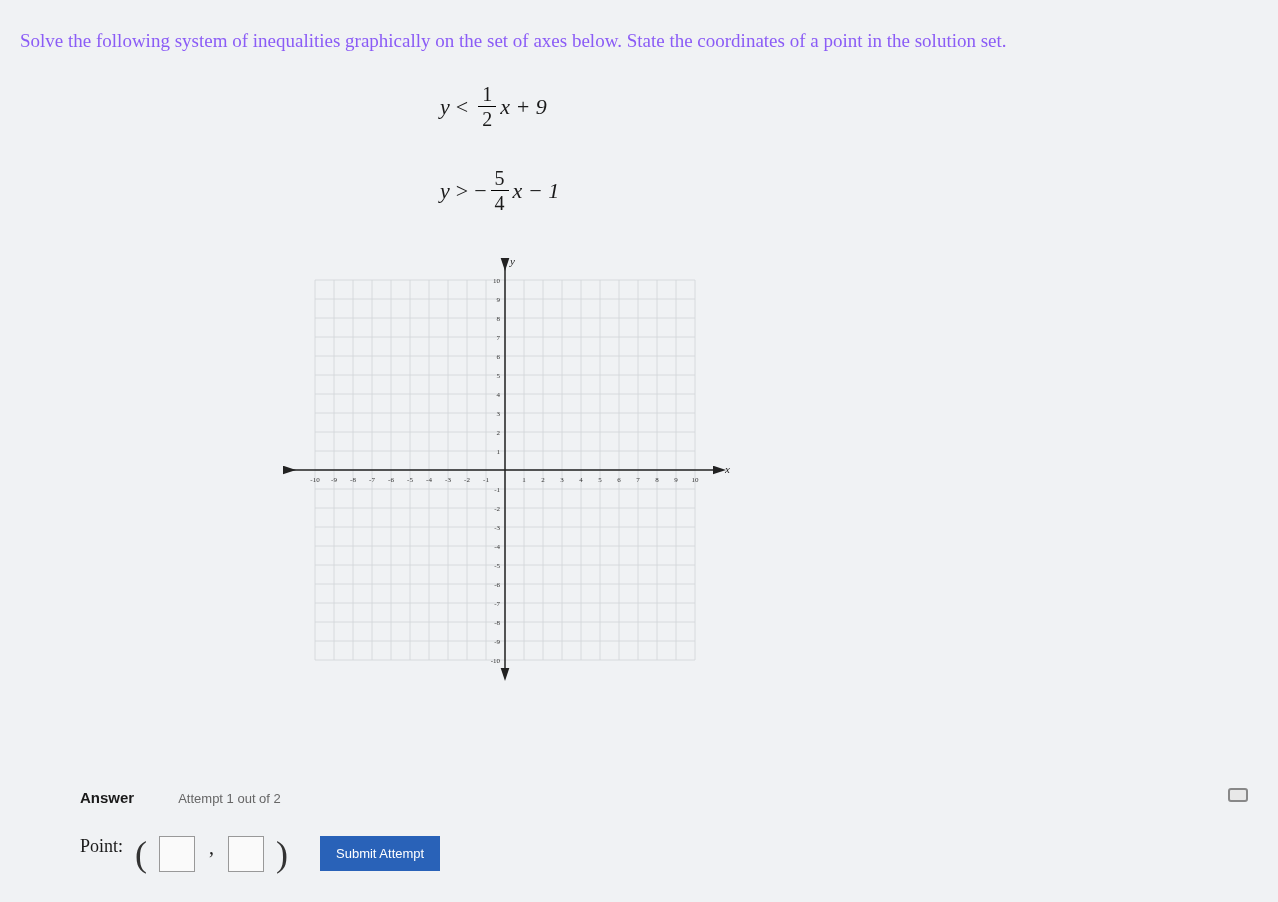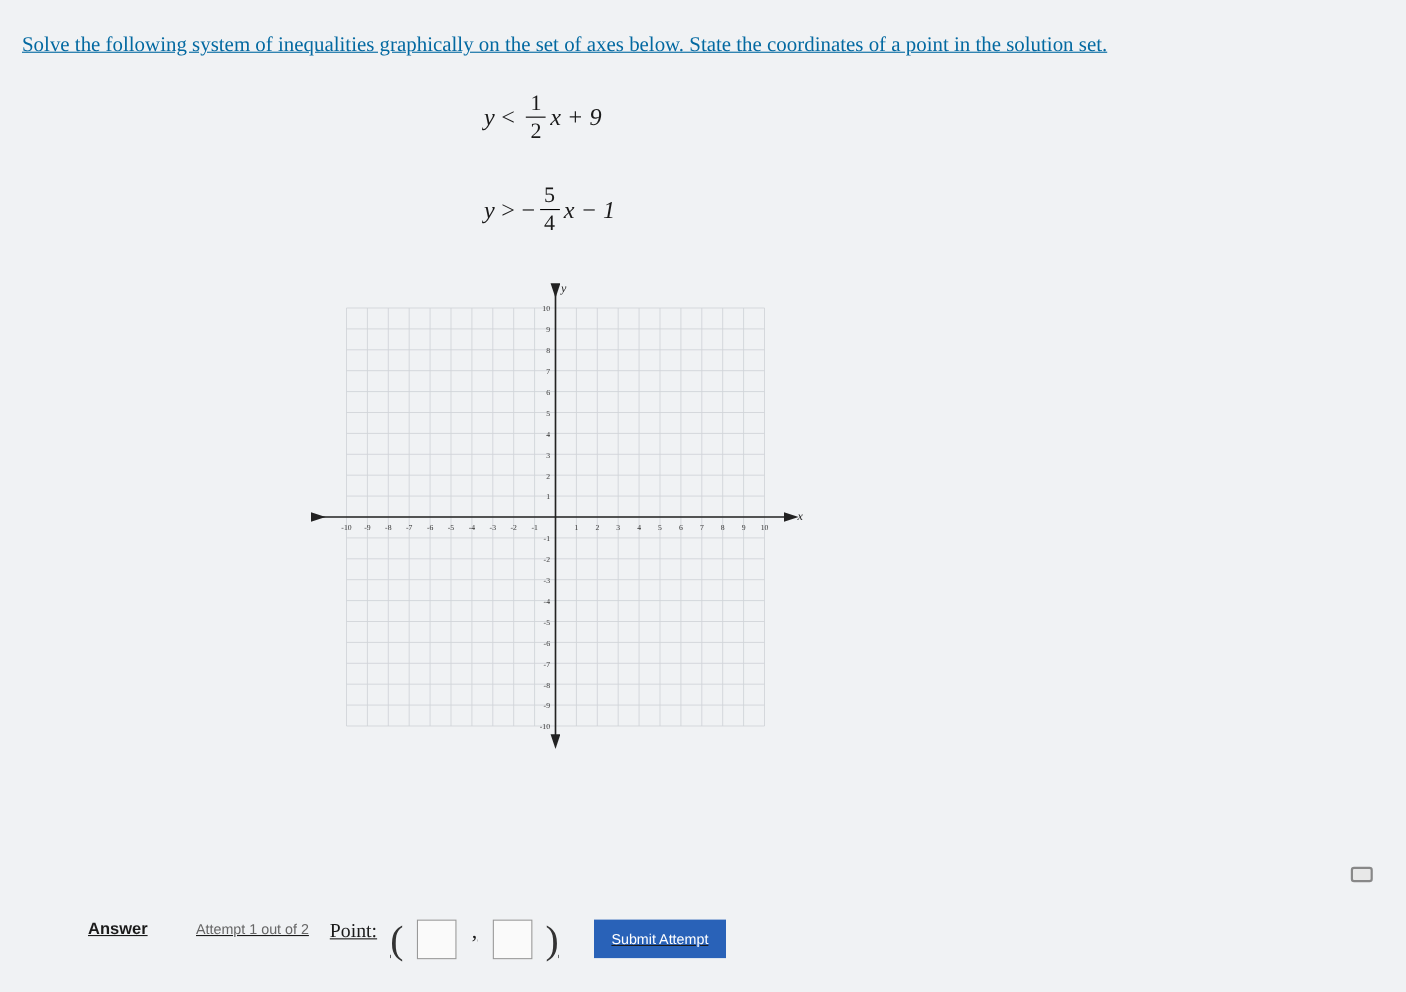--- a/index.html
+++ b/index.html
@@ -11,23 +11,22 @@
       background: #f0f2f4;
       font-family: Georgia, 'Times New Roman', serif;
       color: #1a1a1a;
       padding: 30px 20px 40px 20px;
       width: 1278px;
       height: 902px;
       position: relative;
     }
     .question-text {
       font-size: 19px;
-      color: #0369a1;
+      color: #8b5cf6;
       margin-bottom: 30px;
-      text-decoration: underline;
     }
     .equations {
       text-align: left;
       margin-left: 420px;
       margin-bottom: 40px;
     }
     .equation {
       font-size: 22px;
       font-style: italic;
       font-family: 'Times New Roman', serif;
@@ -57,23 +56,22 @@
     .graph-container {
       margin-left: 250px;
       margin-top: 10px;
     }
     .answer-section {
       position: absolute;
       bottom: 30px;
       left: 80px;
       right: 30px;
       display: flex;
-      flex-direction: row;
-      gap: 19px;
-      text-decoration: underline;
+      flex-direction: column;
+      gap: 30px;
     }
     .answer-label-row {
       display: flex;
       align-items: baseline;
       gap: 12px;
     }
     .answer-label {
       font-weight: bold;
       font-size: 15px;
       font-family: Arial, sans-serif;

